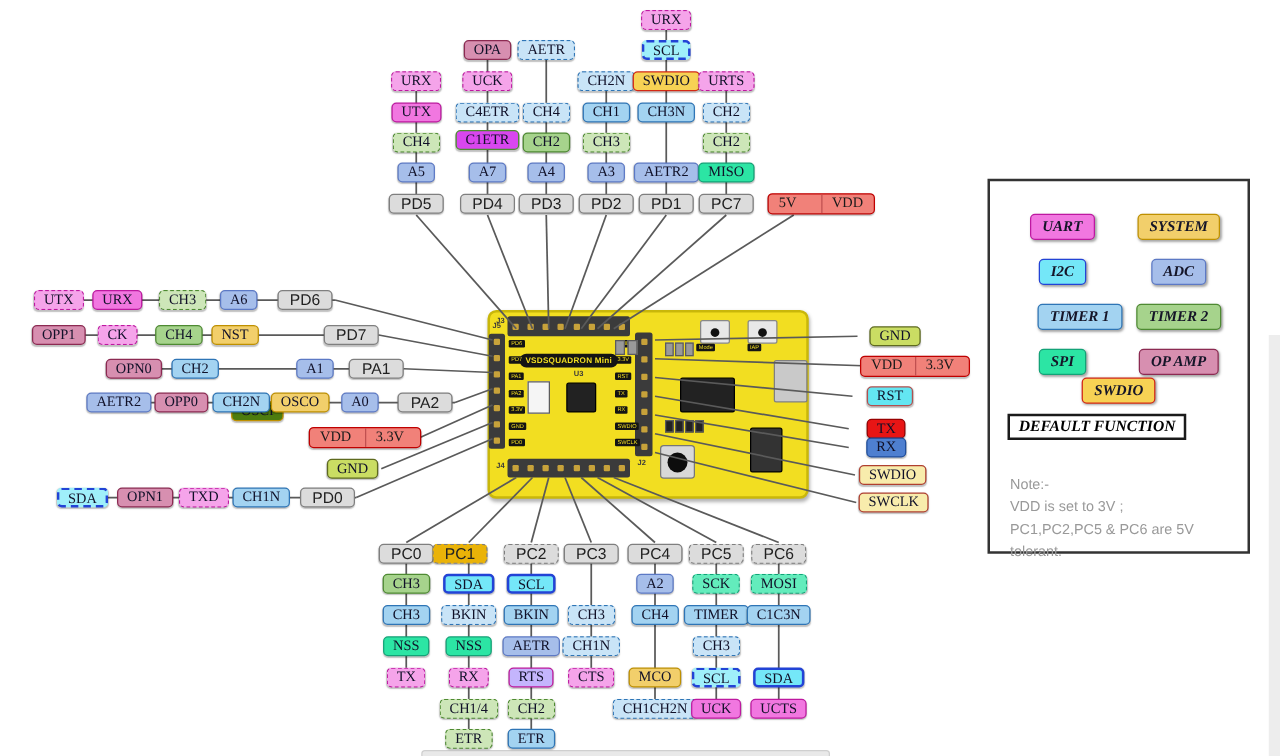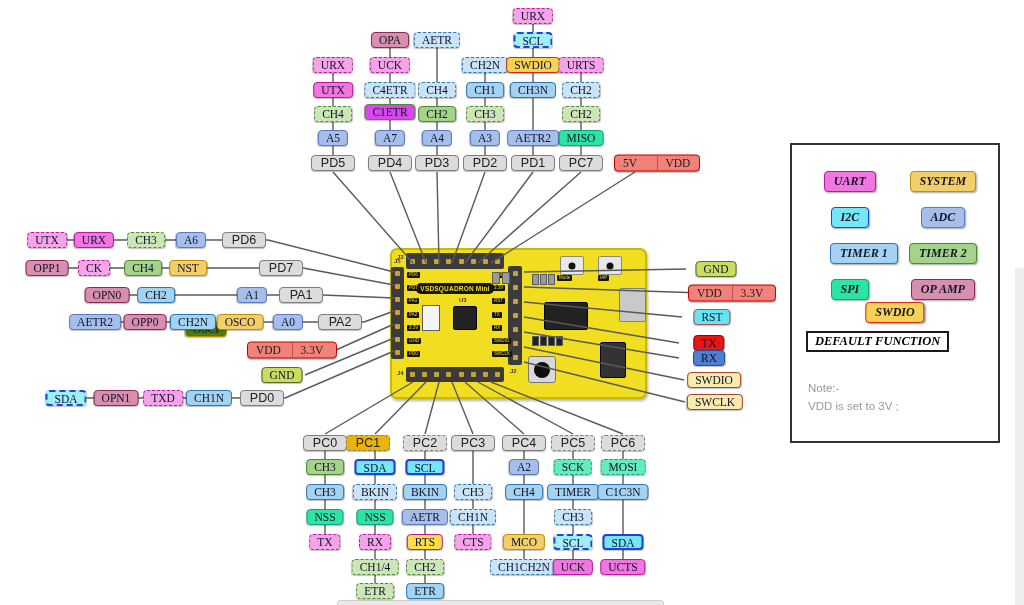--- a/index.html
+++ b/index.html
@@ -249,21 +249,21 @@
       <div class="lab" style="left: 375px; top: 467px; background: rgb(116, 231, 248); border-color: rgb(34, 67, 214); border-width: 2px;">SDA</div>
       <div class="lab dashed" style="left: 375px; top: 492px; background: rgb(201, 228, 247); border-color: rgb(46, 117, 182);">BKIN</div>
       <div class="lab" style="left: 375px; top: 517px; background: rgb(44, 229, 164); border-color: rgb(18, 163, 119);">NSS</div>
       <div class="lab dashed" style="left: 375px; top: 542px; background: rgb(245, 164, 234); border-color: rgb(190, 24, 160);">RX</div>
       <div class="lab dashed" style="left: 375px; top: 567px; background: rgb(205, 230, 184); border-color: rgb(78, 138, 50);">CH1/4</div>
       <div class="lab dashed" style="left: 375px; top: 591px; background: rgb(205, 230, 184); border-color: rgb(78, 138, 50);">ETR</div>
       <div class="lab dashed port" style="left: 368px; top: 443px; background: #eab308; border-color: rgb(127, 127, 127);">PC1</div>
       <div class="lab" style="left: 425px; top: 467px; background: rgb(116, 231, 248); border-color: rgb(34, 67, 214); border-width: 2px;">SCL</div>
       <div class="lab" style="left: 425px; top: 492px; background: rgb(163, 211, 241); border-color: rgb(46, 117, 182);">BKIN</div>
       <div class="lab" style="left: 425px; top: 517px; background: rgb(166, 190, 234); border-color: rgb(92, 121, 197);">AETR</div>
-      <div class="lab" style="left: 425px; top: 542px; background: #fde047; border-color: rgb(190, 24, 160);">RTS</div>
+      <div class="lab" style="left: 425px; top: 542px; background: #c4b5fd; border-color: rgb(190, 24, 160);">RTS</div>
       <div class="lab dashed" style="left: 425px; top: 567px; background: rgb(205, 230, 184); border-color: rgb(78, 138, 50);">CH2</div>
       <div class="lab" style="left: 425px; top: 591px; background: rgb(163, 211, 241); border-color: rgb(46, 117, 182);">ETR</div>
       <div class="lab dashed port" style="left: 425px; top: 443px; background: rgb(220, 220, 220); border-color: rgb(127, 127, 127);">PC2</div>
       <div class="lab dashed" style="left: 473px; top: 492px; background: rgb(201, 228, 247); border-color: rgb(46, 117, 182);">CH3</div>
       <div class="lab dashed" style="left: 473px; top: 517px; background: rgb(201, 228, 247); border-color: rgb(46, 117, 182);">CH1N</div>
       <div class="lab dashed" style="left: 473px; top: 542px; background: rgb(245, 164, 234); border-color: rgb(190, 24, 160);">CTS</div>
       <div class="lab port" style="left: 473px; top: 443px; background: rgb(220, 220, 220); border-color: rgb(127, 127, 127);">PC3</div>
       <div class="lab" style="left: 524px; top: 467px; background: rgb(166, 190, 234); border-color: rgb(92, 121, 197);">A2</div>
       <div class="lab" style="left: 524px; top: 492px; background: rgb(163, 211, 241); border-color: rgb(46, 117, 182);">CH4</div>
       <div class="lab" style="left: 524px; top: 542px; background: rgb(242, 207, 107); border-color: rgb(191, 144, 0);">MCO</div>
@@ -332,18 +332,19 @@
         <span class="lg-item" style="background: rgb(163, 211, 241); border-color: rgb(46, 117, 182); margin-left: 28px;">TIMER 1</span>
         <span class="lg-item" style="background: rgb(166, 211, 140); border-color: rgb(78, 138, 50);">TIMER 2</span>
         <span class="lg-item" style="background: rgb(44, 229, 164); border-color: rgb(18, 163, 119);">SPI</span>
         <span class="lg-item" style="background: rgb(215, 143, 176); border-color: rgb(140, 42, 82);">OP AMP</span>
       </div>
     <span class="lg-item lg-swdio" id="lg-swdio" style="background: rgb(247, 210, 84); border-color: rgb(212, 40, 20);">SWDIO</span>
     <div class="lg-def">DEFAULT FUNCTION</div>
     <div class="lg-note">
       <div>Note:-</div>
       <div>VDD is set to 3V ;</div>
+      <div>PC1,PC2,PC5 &amp; PC6 are 5V tolerant.</div>
     </div>
   </div>
 
   <div id="scrollbar"></div>
   <div id="cropped"></div>
 </div>
 
 </body></html>

